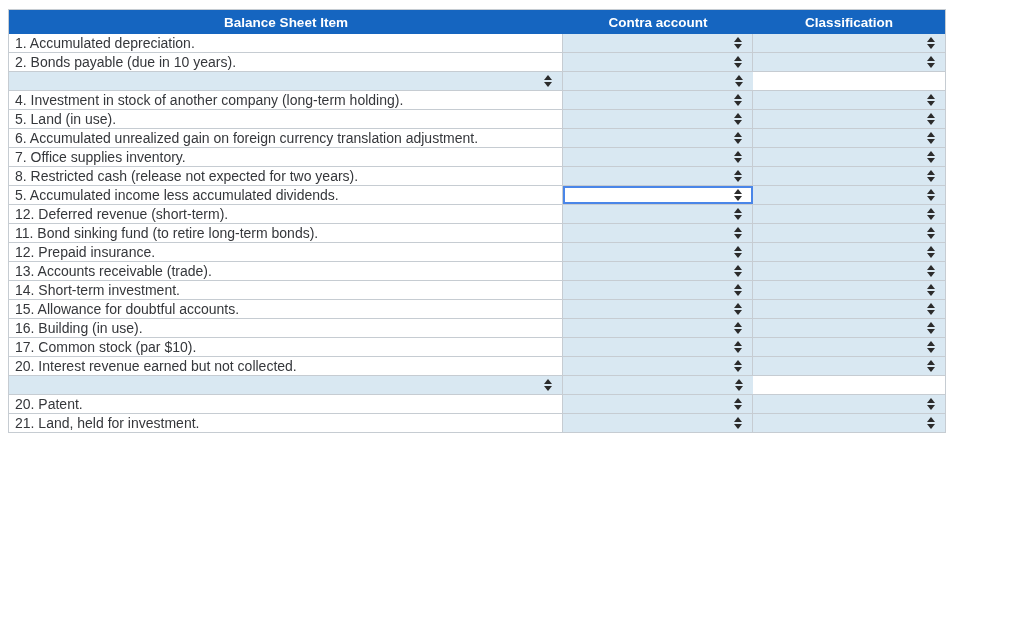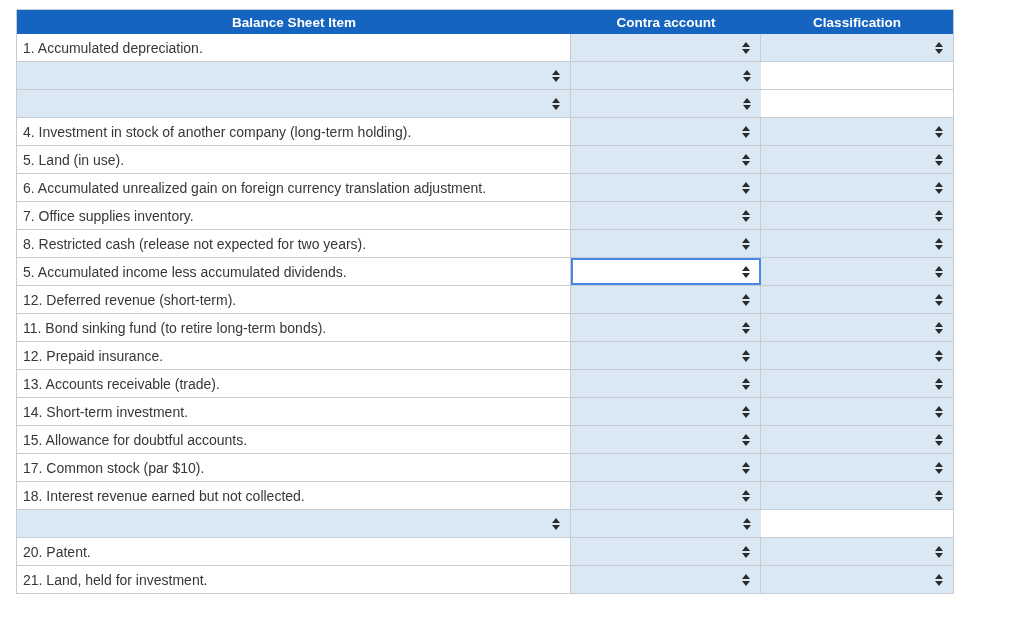--- a/index.html
+++ b/index.html
@@ -12,42 +12,42 @@
     --arrow-color:#2b2b2b;
   }
   *{box-sizing:border-box;margin:0;padding:0;}
   html,body{
     width:1024px;height:632px;
     background:#ffffff;
     font-family:"Liberation Sans", sans-serif;
     overflow:hidden;
   }
   .table{
-    margin:9px 0 0 16px;
+    margin:9px 0 0 8px;
     width:938px;
     border:1px solid var(--row-border);
     border-bottom:none;
   }
   .row{
     display:grid;
     grid-template-columns:554px 190px 192px;
   }
   .header-row{
     background:var(--header-bg);
     color:var(--header-text);
     height:24px;
     font-size:13.5px;
     font-weight:bold;
   }
   .header-cell{
     display:flex;align-items:center;justify-content:center;
     white-space:nowrap;
   }
   .body-row{
-    height:28px;
+    height:19px;
     border-bottom:1px solid var(--row-border);
     background:#ffffff;
   }
   .item-cell{
     display:flex;align-items:center;
     padding-left:6px;
     font-size:14px;
     color:var(--text-color);
     background:#ffffff;
     border-right:1px solid var(--row-border);
@@ -93,20 +93,21 @@
           </span>
         </div>
         <div class="select-cell contra">
           <span class="arrows">
             <span class="tri up"></span>
             <span class="tri down"></span>
           </span>
         </div>
       </div>
       <div class="row body-row">
+        <div class="item-cell">2. Bonds payable (due in 10 years).</div>
         <div class="select-cell classification">
           <span class="arrows">
             <span class="tri up"></span>
             <span class="tri down"></span>
           </span>
         </div>
         <div class="select-cell contra">
           <span class="arrows">
             <span class="tri up"></span>
             <span class="tri down"></span>
@@ -301,36 +302,51 @@
           </span>
         </div>
         <div class="select-cell contra">
           <span class="arrows">
             <span class="tri up"></span>
             <span class="tri down"></span>
           </span>
         </div>
       </div>
       <div class="row body-row">
+        <div class="item-cell">16. Building (in use).</div>
+        <div class="select-cell classification">
+          <span class="arrows">
+            <span class="tri up"></span>
+            <span class="tri down"></span>
+          </span>
+        </div>
+        <div class="select-cell contra">
+          <span class="arrows">
+            <span class="tri up"></span>
+            <span class="tri down"></span>
+          </span>
+        </div>
+      </div>
+      <div class="row body-row">
         <div class="item-cell">17. Common stock (par $10).</div>
         <div class="select-cell classification">
           <span class="arrows">
             <span class="tri up"></span>
             <span class="tri down"></span>
           </span>
         </div>
         <div class="select-cell contra">
           <span class="arrows">
             <span class="tri up"></span>
             <span class="tri down"></span>
           </span>
         </div>
       </div>
       <div class="row body-row">
-        <div class="item-cell">18. Interest revenue earned but not collected.</div>
+        <div class="item-cell">20. Interest revenue earned but not collected.</div>
         <div class="select-cell classification">
           <span class="arrows">
             <span class="tri up"></span>
             <span class="tri down"></span>
           </span>
         </div>
         <div class="select-cell contra">
           <span class="arrows">
             <span class="tri up"></span>
             <span class="tri down"></span>

